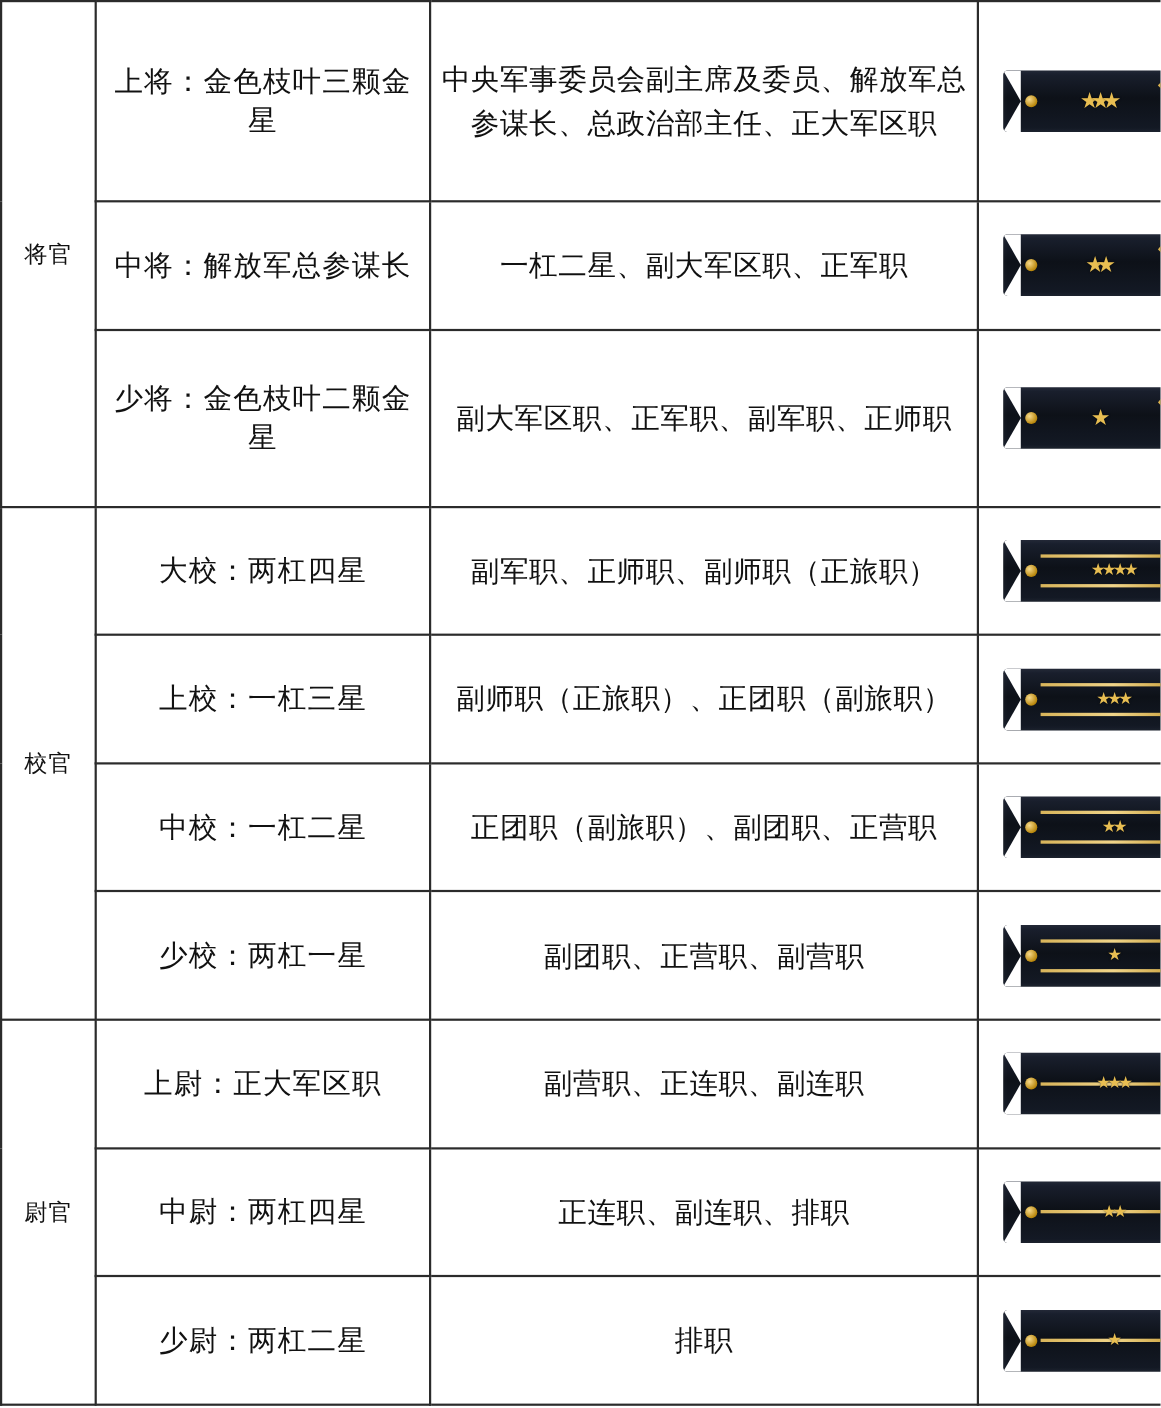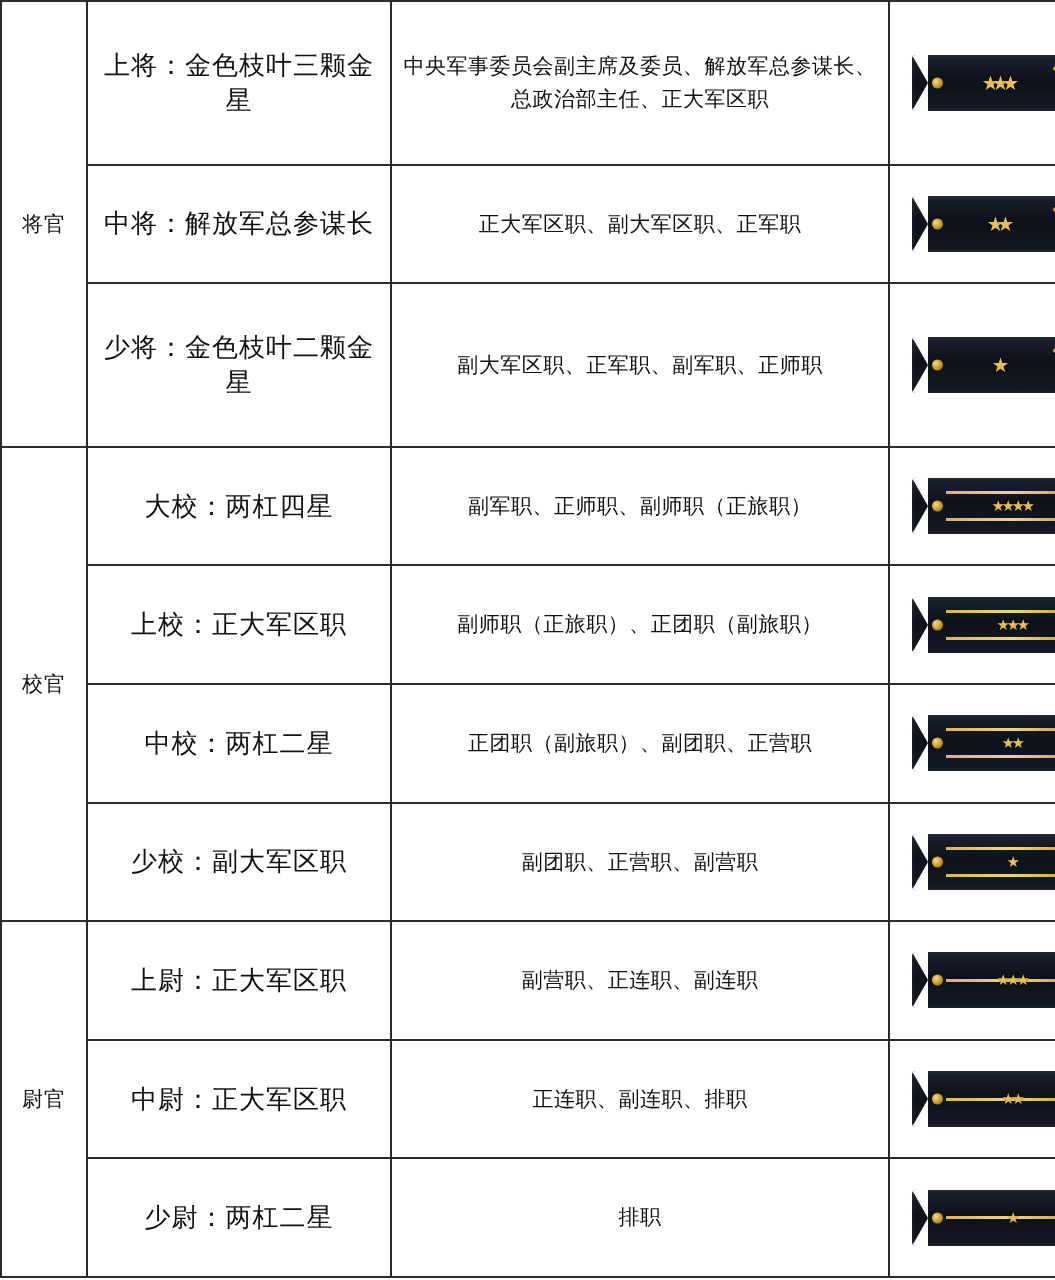--- a/index.html
+++ b/index.html
@@ -31,21 +31,21 @@
     font-size: 21px;
     letter-spacing: 1px;
   }
   td.rank-cell {
     width: 286px;
     font-size: 26px;
     letter-spacing: 1px;
   }
   td.duty-cell {
     width: 480px;
-    font-size: 21px;
+    font-size: 26px;
     line-height: 1.55;
     letter-spacing: 0.5px;
   }
   td.insignia-cell {
     width: 215px;
     padding: 0;
   }
   
   .board-wrap {
     display: flex;
@@ -161,21 +161,21 @@
               <span class="star"></span>
             </div>
             <div class="leaf"></div>
           </div>
         </div>
       </td>
     </tr>
 
     <tr>
       <td class="rank-cell">中将：解放军总参谋长</td>
-      <td class="duty-cell">正大军区职、副大军区职、正军职</td>
+      <td class="duty-cell">一杠二星、副大军区职、正军职</td>
       <td class="insignia-cell">
         <div class="board-wrap">
           <div class="board">
             <div class="button"></div>
             <div class="stars-row">
               <span class="star"></span>
               <span class="star"></span>
             </div>
             <div class="leaf"></div>
           </div>
@@ -216,62 +216,62 @@
               <span class="star small"></span>
               <span class="star small"></span>
               <span class="star small"></span>
             </div>
           </div>
         </div>
       </td>
     </tr>
 
     <tr>
-      <td class="rank-cell">上校：正大军区职</td>
+      <td class="rank-cell">上校：一杠三星</td>
       <td class="duty-cell">副师职（正旅职）、正团职（副旅职）</td>
       <td class="insignia-cell">
         <div class="board-wrap">
           <div class="board">
             <div class="button"></div>
             <div class="stripes">
               <div class="stripe two-a"></div>
               <div class="stripe two-b"></div>
             </div>
             <div class="stars-row over-stripes tight">
               <span class="star small"></span>
               <span class="star small"></span>
               <span class="star small"></span>
             </div>
           </div>
         </div>
       </td>
     </tr>
 
     <tr>
-      <td class="rank-cell">中校：两杠二星</td>
+      <td class="rank-cell">中校：一杠二星</td>
       <td class="duty-cell">正团职（副旅职）、副团职、正营职</td>
       <td class="insignia-cell">
         <div class="board-wrap">
           <div class="board">
             <div class="button"></div>
             <div class="stripes">
               <div class="stripe two-a"></div>
               <div class="stripe two-b"></div>
             </div>
             <div class="stars-row over-stripes tight">
               <span class="star small"></span>
               <span class="star small"></span>
             </div>
           </div>
         </div>
       </td>
     </tr>
 
     <tr>
-      <td class="rank-cell">少校：副大军区职</td>
+      <td class="rank-cell">少校：两杠一星</td>
       <td class="duty-cell">副团职、正营职、副营职</td>
       <td class="insignia-cell">
         <div class="board-wrap">
           <div class="board">
             <div class="button"></div>
             <div class="stripes">
               <div class="stripe two-a"></div>
               <div class="stripe two-b"></div>
             </div>
             <div class="stars-row over-stripes tight">
@@ -297,21 +297,21 @@
               <span class="star small"></span>
               <span class="star small"></span>
               <span class="star small"></span>
             </div>
           </div>
         </div>
       </td>
     </tr>
 
     <tr>
-      <td class="rank-cell">中尉：正大军区职</td>
+      <td class="rank-cell">中尉：两杠四星</td>
       <td class="duty-cell">正连职、副连职、排职</td>
       <td class="insignia-cell">
         <div class="board-wrap">
           <div class="board">
             <div class="button"></div>
             <div class="stripes">
               <div class="stripe one"></div>
             </div>
             <div class="stars-row over-stripes tight">
               <span class="star small"></span>

